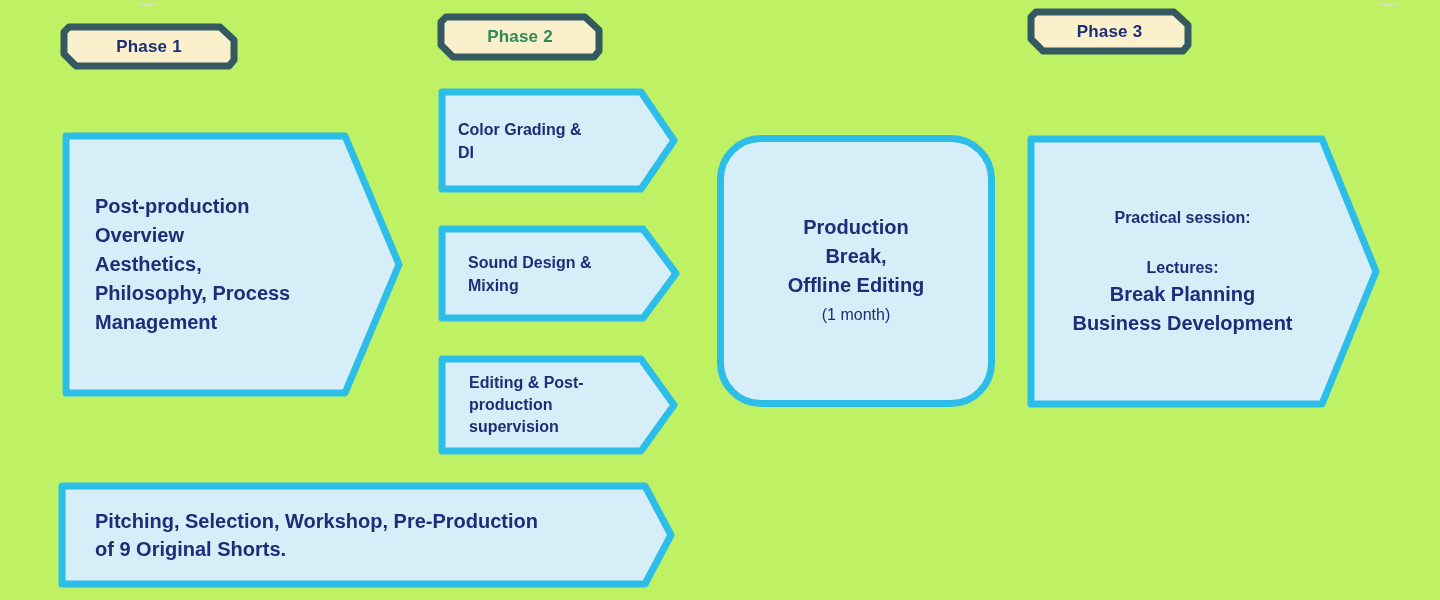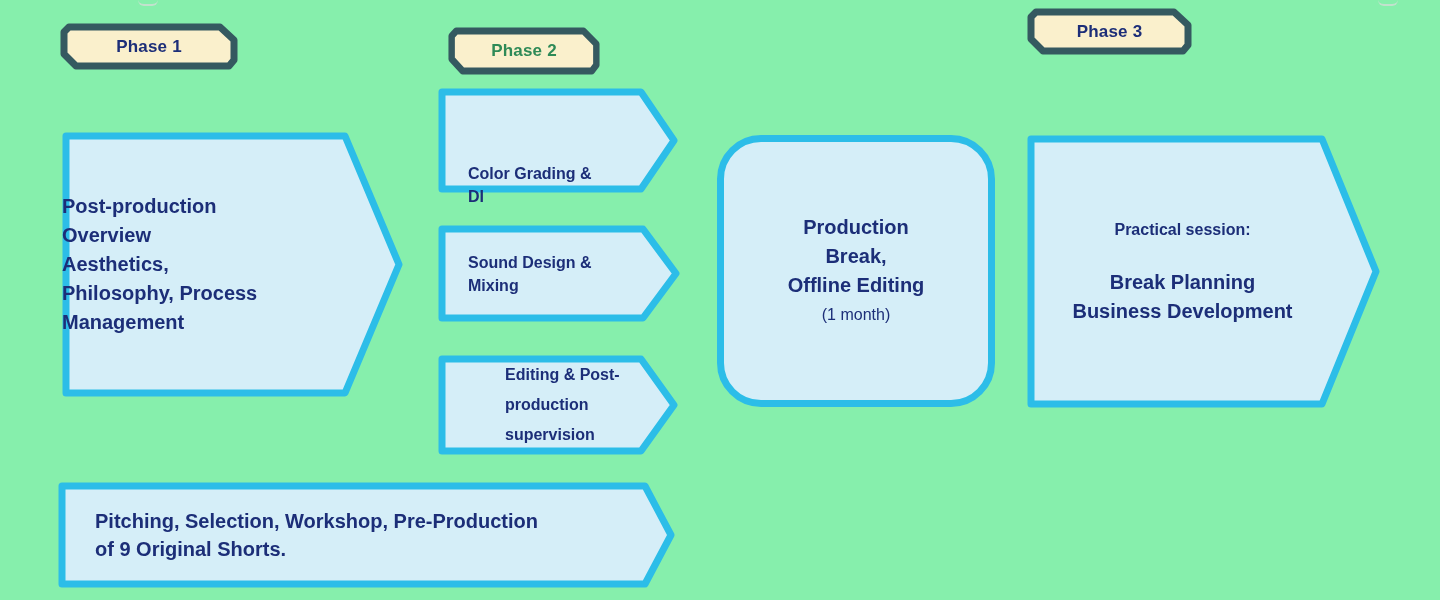--- a/index.html
+++ b/index.html
@@ -7,21 +7,21 @@
     --border:#2cbde8;
     --navy:#1c2e78;
     --cream:#faf0cc;
     --dark:#355960;
     --green:#2e8a57;
   }
   *{margin:0;padding:0;box-sizing:border-box;}
   html,body{background:#fff;}
   body{font-family:"Liberation Sans", sans-serif;}
   .canvas{
-    position:relative;width:1440px;height:600px;background:#86efac;overflow:hidden;
+    position:relative;width:1440px;height:600px;background:#bef264;overflow:hidden;
   }
   
   .corner-mark{
     position:absolute;top:0;width:20px;height:6px;
     border-bottom:2px solid #dcdcdc;border-radius:0 0 10px 10px;opacity:.7;
   }
   
   .node{position:absolute;}
   .node svg{position:absolute;left:0;top:0;width:100%;height:100%;overflow:visible;display:block;}
   .shape{fill:var(--fill);stroke:var(--border);stroke-width:7;stroke-linejoin:round;}
@@ -60,21 +60,21 @@
 
   <div class="node badge" style="left:60px;top:23px;width:178px;height:47px;">
     <svg viewBox="0 0 178 47" preserveAspectRatio="none">
       <polygon class="badge-shape" points="9,4 160,4 174,17 174,37 169,43 16,43 4,31 4,9"></polygon>
     </svg>
     <div class="node-content">
       <span class="badge-label">Phase 1</span>
     </div>
   </div>
 
-  <div class="node badge" style="left:437px;top:27px;width:152px;height:48px;margin-left:11px;">
+  <div class="node badge" style="left:437px;top:13px;width:166px;height:48px;">
     <svg viewBox="0 0 166 48" preserveAspectRatio="none">
       <polygon class="badge-shape" points="9,4 148,4 162,17 162,38 157,44 16,44 4,32 4,9"></polygon>
     </svg>
     <div class="node-content">
       <span class="badge-label green">Phase 2</span>
     </div>
   </div>
 
   <div class="node badge" style="left:1027px;top:8px;width:165px;height:47px;">
     <svg viewBox="0 0 165 47" preserveAspectRatio="none">
@@ -82,68 +82,69 @@
     </svg>
     <div class="node-content">
       <span class="badge-label">Phase 3</span>
     </div>
   </div>
 
   <div class="node" style="left:62px;top:132px;width:341px;height:265px;">
     <svg viewBox="0 0 341 265" preserveAspectRatio="none">
       <polygon class="shape" points="4,4 283,4 337,132.5 283,261 4,261"></polygon>
     </svg>
-    <div class="arrow-text t-lg pre" style="padding-right:70px;">Post-production
+    <div class="arrow-text t-lg pre" style="padding-left:33px;padding-right:70px;">Post-production
 Overview
 Aesthetics,
 Philosophy, Process
 Management</div>
   </div>
 
   <div class="node" style="left:438px;top:88px;width:240px;height:105px;">
     <svg viewBox="0 0 240 105" preserveAspectRatio="none">
       <polygon class="shape" points="4,4 203,4 236,52.5 203,101 4,101"></polygon>
     </svg>
-    <div class="arrow-text t-md pre" style="padding-left:30px;padding-right:45px;margin-top:44px;">Color Grading &amp;
+    <div class="arrow-text t-md pre" style="padding-left:20px;padding-right:45px;">Color Grading &amp;
 DI</div>
   </div>
 
   <div class="node" style="left:438px;top:225px;width:242px;height:97px;">
     <svg viewBox="0 0 242 97" preserveAspectRatio="none">
       <polygon class="shape" points="4,4 205,4 238,48.5 205,93 4,93"></polygon>
     </svg>
     <div class="arrow-text t-md pre" style="padding-left:30px;padding-right:45px;">Sound Design &amp;
 Mixing</div>
   </div>
 
   <div class="node" style="left:438px;top:355px;width:240px;height:100px;">
     <svg viewBox="0 0 240 100" preserveAspectRatio="none">
       <polygon class="shape" points="4,4 203,4 236,50 203,96 4,96"></polygon>
     </svg>
-    <div class="arrow-text t-md pre" style="padding-left:31px;padding-right:45px;line-height:30px;margin-left:36px;">Editing &amp; Post-
+    <div class="arrow-text t-md pre" style="padding-left:31px;padding-right:45px;line-height:22px;">Editing &amp; Post-
 production
 supervision</div>
   </div>
 
   <div class="node break-box" style="left:717px;top:135px;width:278px;height:272px;">
     <div class="break-title pre">Production
 Break,
 Offline Editing</div>
     <div class="break-duration">(1 month)</div>
   </div>
 
   <div class="node" style="left:1027px;top:135px;width:353px;height:273px;text-align:center;">
     <svg viewBox="0 0 353 273" preserveAspectRatio="none">
       <polygon class="shape" points="4,4 295,4 349,136.5 295,269 4,269"></polygon>
     </svg>
     <div class="arrow-text p3-text" style="padding-left:33px;padding-right:75px;">
       <div>
         <div class="label-sm">Practical session:</div>
       </div>
       <div>
+        <div class="label-sm">Lectures:</div>
         <div class="t-lg pre">Break Planning
 Business Development</div>
       </div>
     </div>
   </div>
 
   <div class="node" style="left:58px;top:482px;width:617px;height:106px;">
     <svg viewBox="0 0 617 106" preserveAspectRatio="none">
       <polygon class="shape" points="4,4 587,4 613,53 587,102 4,102"></polygon>
     </svg>

